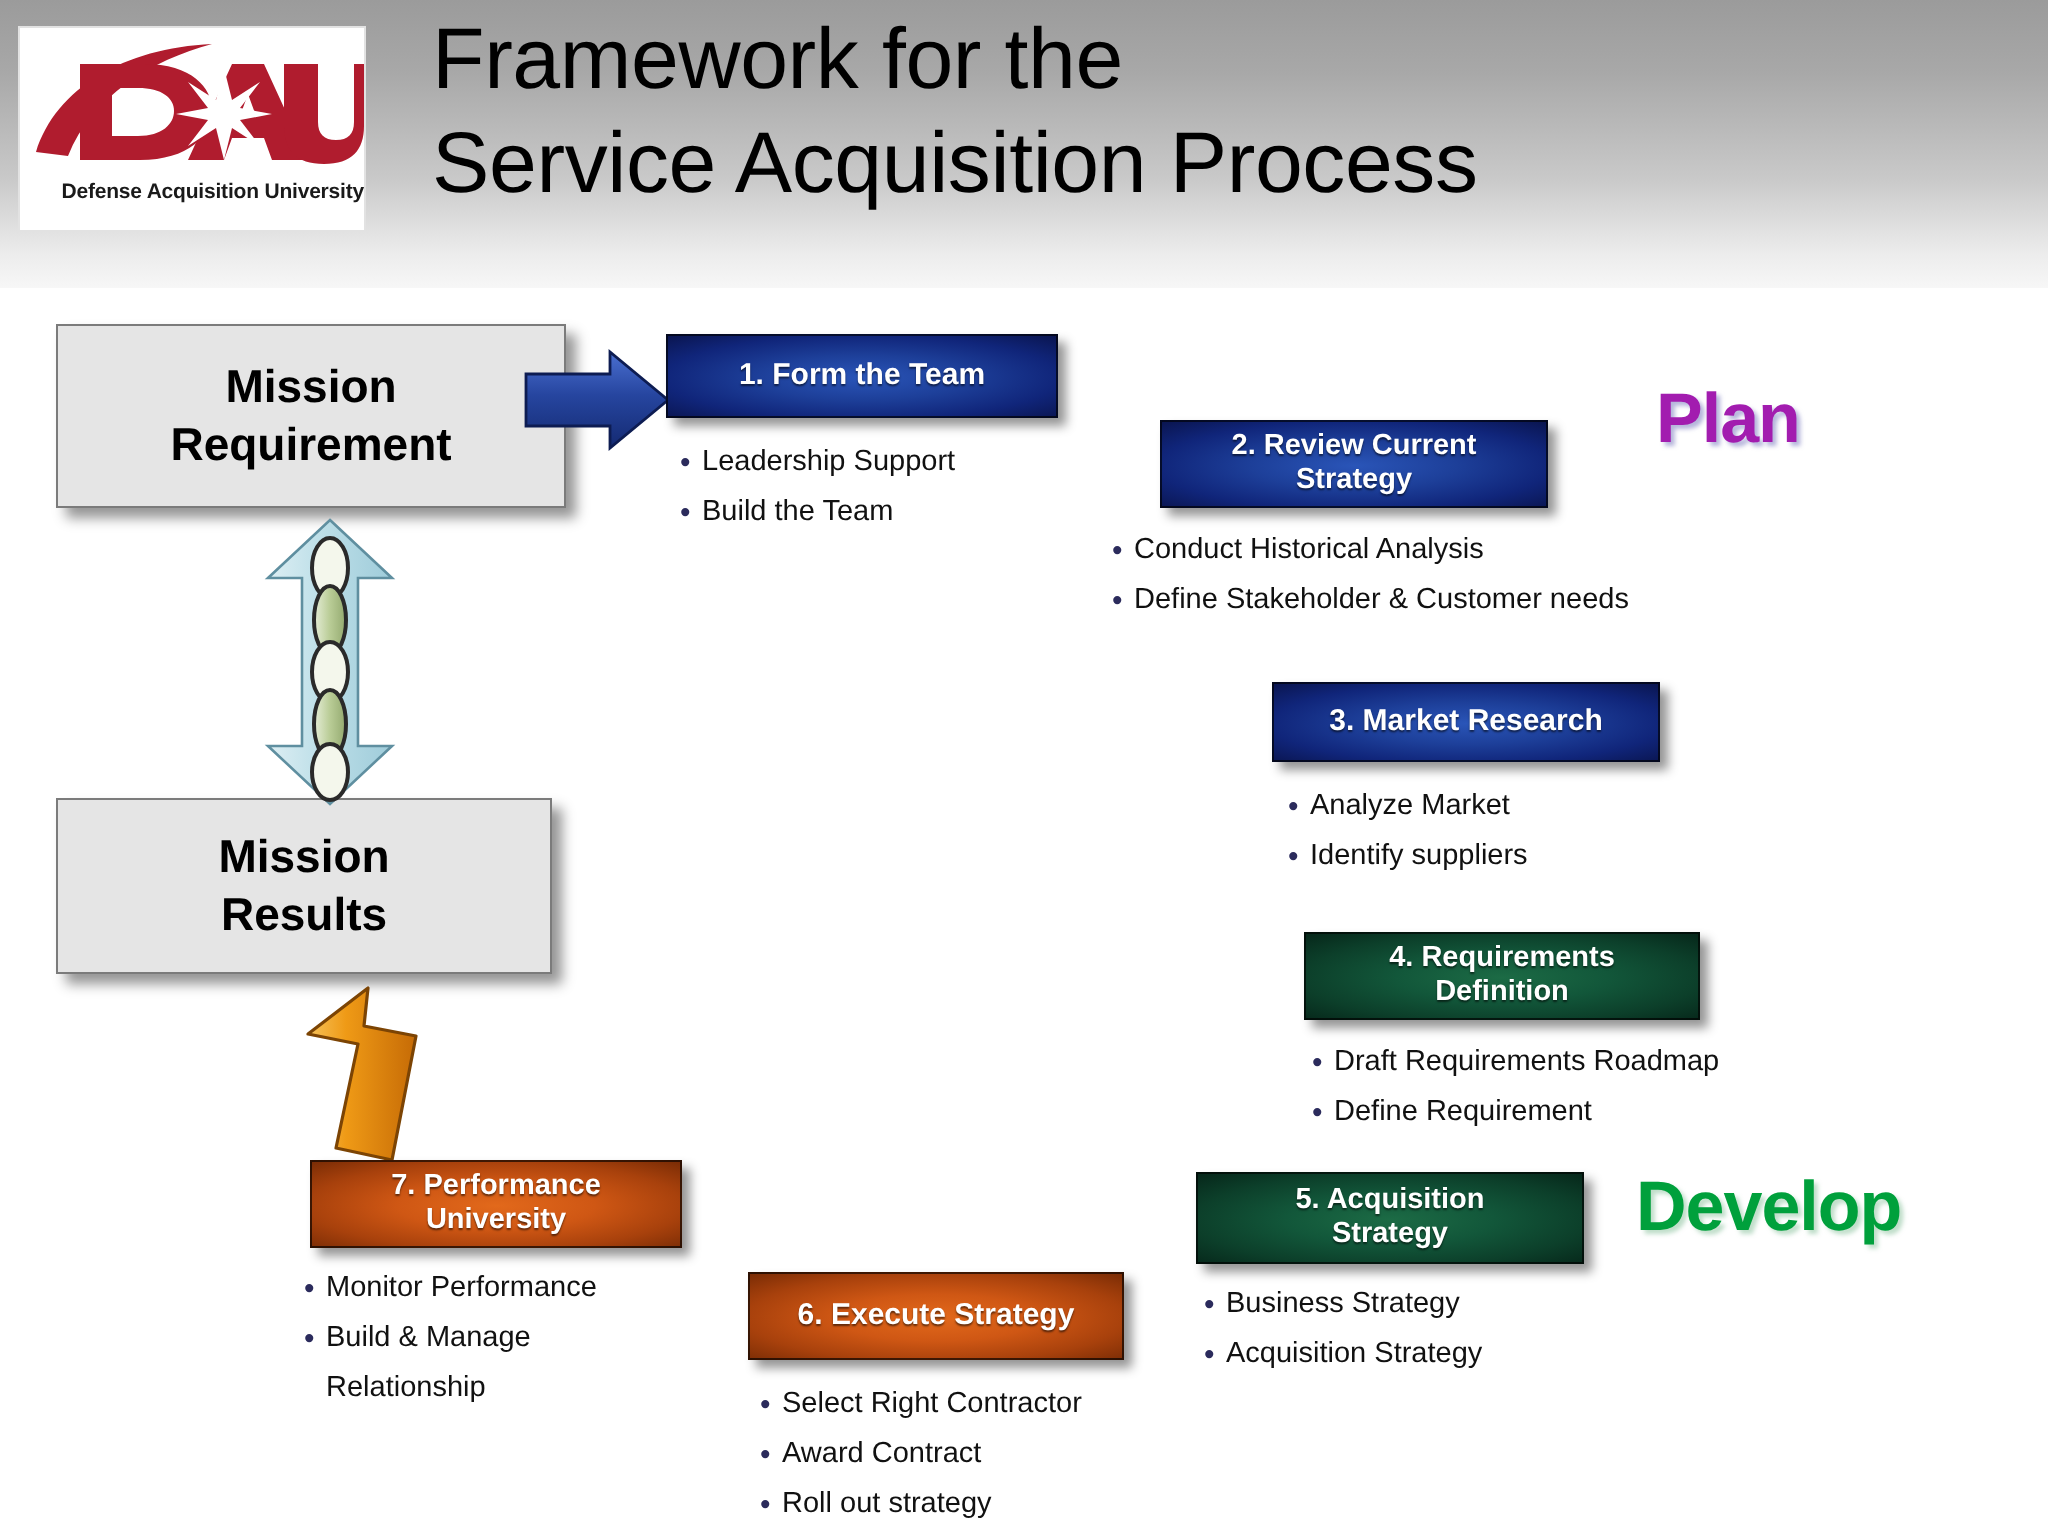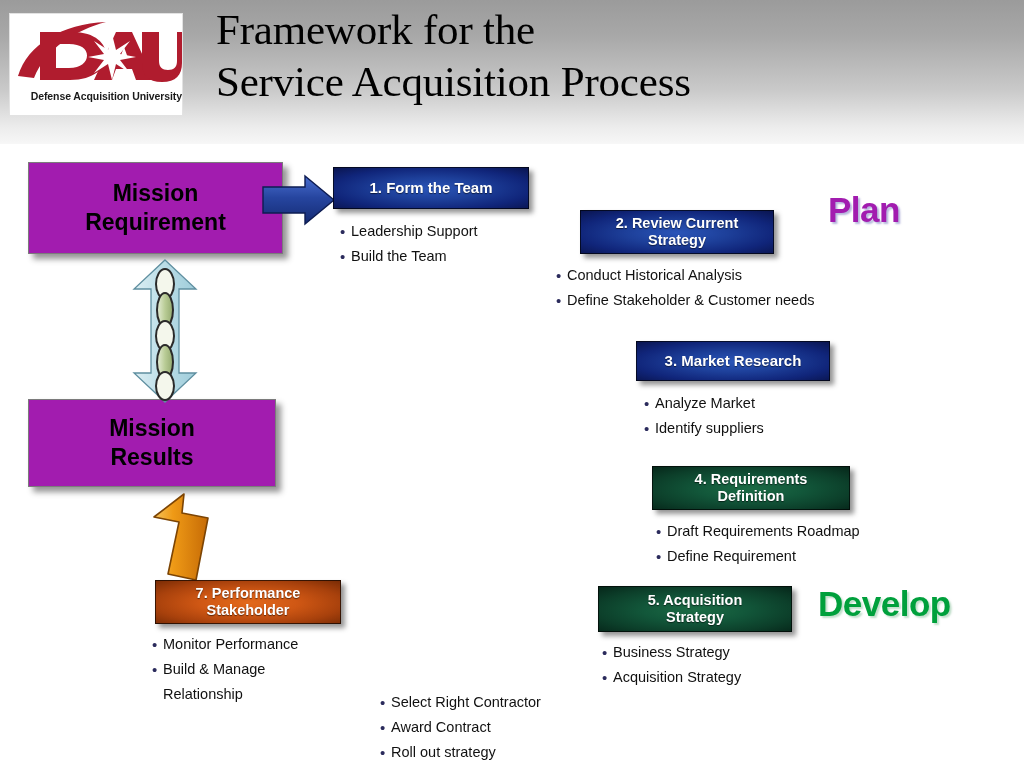--- a/index.html
+++ b/index.html
@@ -13,21 +13,21 @@
 
   
   .header{
     position:absolute;left:0;top:0;width:1024px;height:144px;
     background:linear-gradient(to bottom,#9b9b9b 0%,#a8a8a8 25%,#c9c9c9 62%,#ececec 88%,#f7f7f7 100%);
   }
   .header-title{
     position:absolute;left:216px;top:4px;width:800px;
     font-size:43px;line-height:1.22;color:#000;font-weight:400;
     letter-spacing:-0.2px;
-    font-family:Liberation Serif, serif;
+    font-family:Liberation Sans, sans-serif;
   }
   .header-title .l2{display:block;}
 
   
   .logo{
     position:absolute;left:9px;top:13px;width:172px;height:101px;
     background:#ffffff;border:1px solid #e2e2e2;
     overflow:hidden;
   }
   .logo svg{display:block;}
@@ -65,21 +65,21 @@
     display:flex;align-items:flex-start;margin-bottom:9px;
   }
   .bullets .dot{
     display:inline-block;width:11px;flex:0 0 11px;
     color:#2b2b5c;font-size:15px;line-height:1.05;
   }
   .bullets .btxt{display:block;}
 
   
   .mbox{
-    position:absolute;background:#a21caf;border:1px solid #7b7b7b;
+    position:absolute;background:#e5e5e5;border:1px solid #7b7b7b;
     box-shadow:5px 5px 6px rgba(0,0,0,.42);
     display:flex;align-items:center;justify-content:center;
     font-weight:bold;font-size:23px;color:#000;text-align:center;
     line-height:1.28;box-sizing:border-box;
   }
 
   
   .phase{position:absolute;font-weight:bold;font-size:35px;letter-spacing:-0.5px;}
   .phase.plan{color:#a21caf;text-shadow:2px 2px 2px rgba(120,120,190,.55);}
   .phase.develop{color:#00a03c;text-shadow:2px 2px 2px rgba(130,190,150,.5);}
@@ -260,40 +260,46 @@
     <div class="bi">
         <span class="dot">•</span>
         <span class="btxt">Business Strategy</span>
       </div>
     <div class="bi">
         <span class="dot">•</span>
         <span class="btxt">Acquisition Strategy</span>
       </div>
   </div>
 
+  <div class="step orange" style="left:374px;top:636px;width:188px;height:44px;font-size:15px;">
+    <div>
+      <span>6.</span>
+      <span>Execute Strategy</span>
+    </div>
+  </div>
   <div class="bullets" style="left:380px;top:695px;width:280px;">
     <div class="bi">
         <span class="dot">•</span>
         <span class="btxt">Select Right Contractor</span>
       </div>
     <div class="bi">
         <span class="dot">•</span>
         <span class="btxt">Award Contract</span>
       </div>
     <div class="bi">
         <span class="dot">•</span>
         <span class="btxt">Roll out strategy</span>
       </div>
   </div>
 
   <div class="step orange" style="left:155px;top:580px;width:186px;height:44px;font-size:14.5px;">
     <div>
       <span>7.</span>
       <span>Performance</span><br>
-      <span>Stakeholder</span>
+      <span>University</span>
     </div>
   </div>
   <div class="bullets" style="left:152px;top:637px;width:215px;">
     <div class="bi">
         <span class="dot">•</span>
         <span class="btxt">Monitor Performance</span>
       </div>
     <div class="bi">
         <span class="dot">•</span>
         <span class="btxt">Build &amp; Manage</span>

